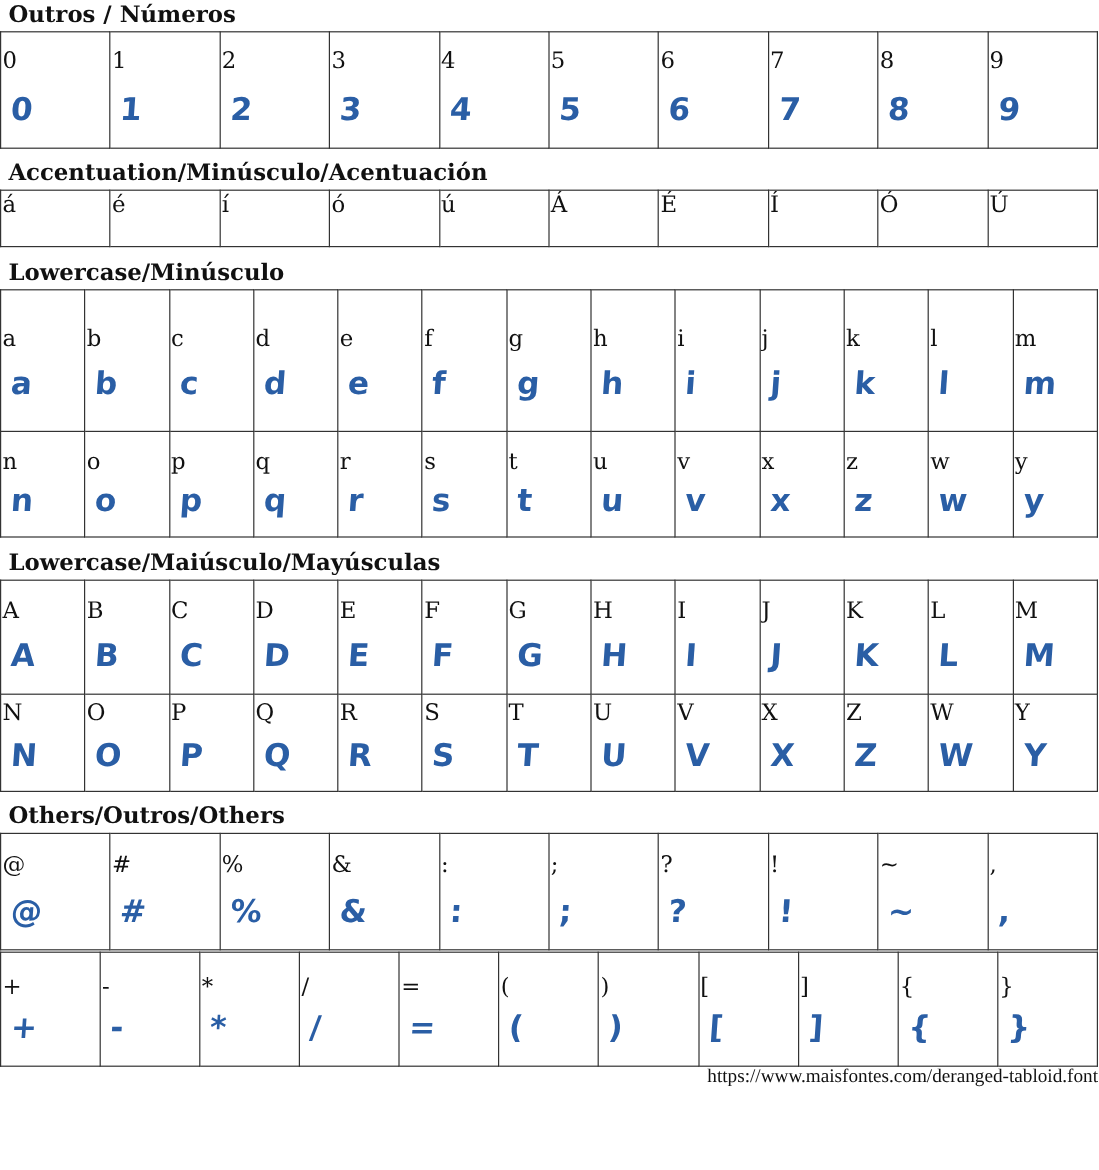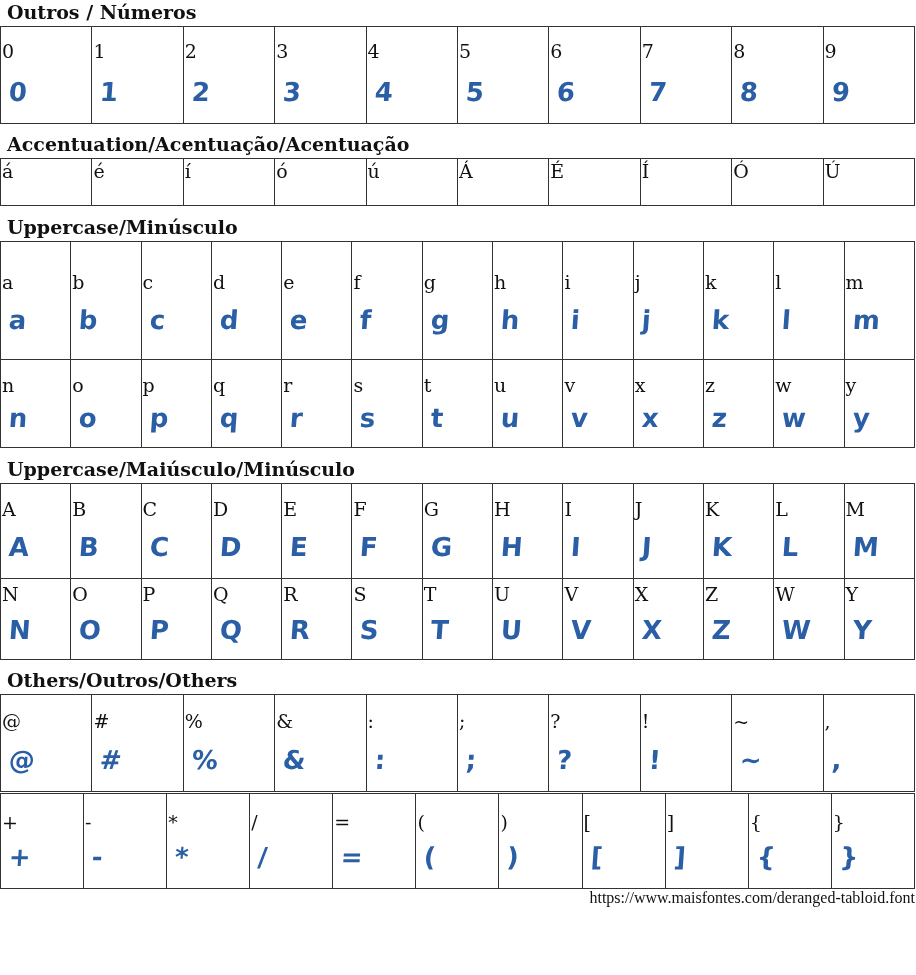--- a/index.html
+++ b/index.html
@@ -55,21 +55,21 @@
           <span class="gl" style="top: 52px;">8</span>
         </td>
         <td>
           <span class="lbl" style="top: 14px;">9</span>
           <span class="gl" style="top: 52px;">9</span>
         </td>
       </tr>
     </tbody>
   </table>
 
-<div class="h" style="top:133px">Accentuation/Acentuação/Acentuação</div>
+<div class="h" style="top:133px">Accentuation/Minúsculo/Acentuación</div>
 <table style="top:158px;width:915px;height:48px">
     <tbody>
       <tr id="r-acc">
         <td>
           <span class="lbl" style="top: 2px;">á</span>
         </td>
         <td>
           <span class="lbl" style="top: 2px;">é</span>
         </td>
         <td>
@@ -93,21 +93,21 @@
         <td>
           <span class="lbl" style="top: 2px;">Ó</span>
         </td>
         <td>
           <span class="lbl" style="top: 2px;">Ú</span>
         </td>
       </tr>
     </tbody>
   </table>
 
-<div class="h" style="top:216px">Uppercase/Minúsculo</div>
+<div class="h" style="top:216px">Lowercase/Minúsculo</div>
 <table style="top:241px;width:915px;height:207px">
     <tbody>
       <tr id="r-lc1" style="height:118px">
         <td>
           <span class="lbl" style="top: 30px;">a</span>
           <span class="gl" style="top: 65px;">a</span>
         </td>
         <td>
           <span class="lbl" style="top: 30px;">b</span>
           <span class="gl" style="top: 65px;">b</span>
@@ -207,21 +207,21 @@
           <span class="gl" style="top: 45px;">w</span>
         </td>
         <td>
           <span class="lbl" style="top: 15px;">y</span>
           <span class="gl" style="top: 45px;">y</span>
         </td>
       </tr>
     </tbody>
   </table>
 
-<div class="h" style="top:458px">Uppercase/Maiúsculo/Minúsculo</div>
+<div class="h" style="top:458px">Lowercase/Maiúsculo/Mayúsculas</div>
 <table style="top:483px;width:915px;height:177px">
     <tbody>
       <tr id="r-uc1" style="height:95px">
         <td>
           <span class="lbl" style="top: 15px;">A</span>
           <span class="gl" style="top: 50px;">A</span>
         </td>
         <td>
           <span class="lbl" style="top: 15px;">B</span>
           <span class="gl" style="top: 50px;">B</span>

